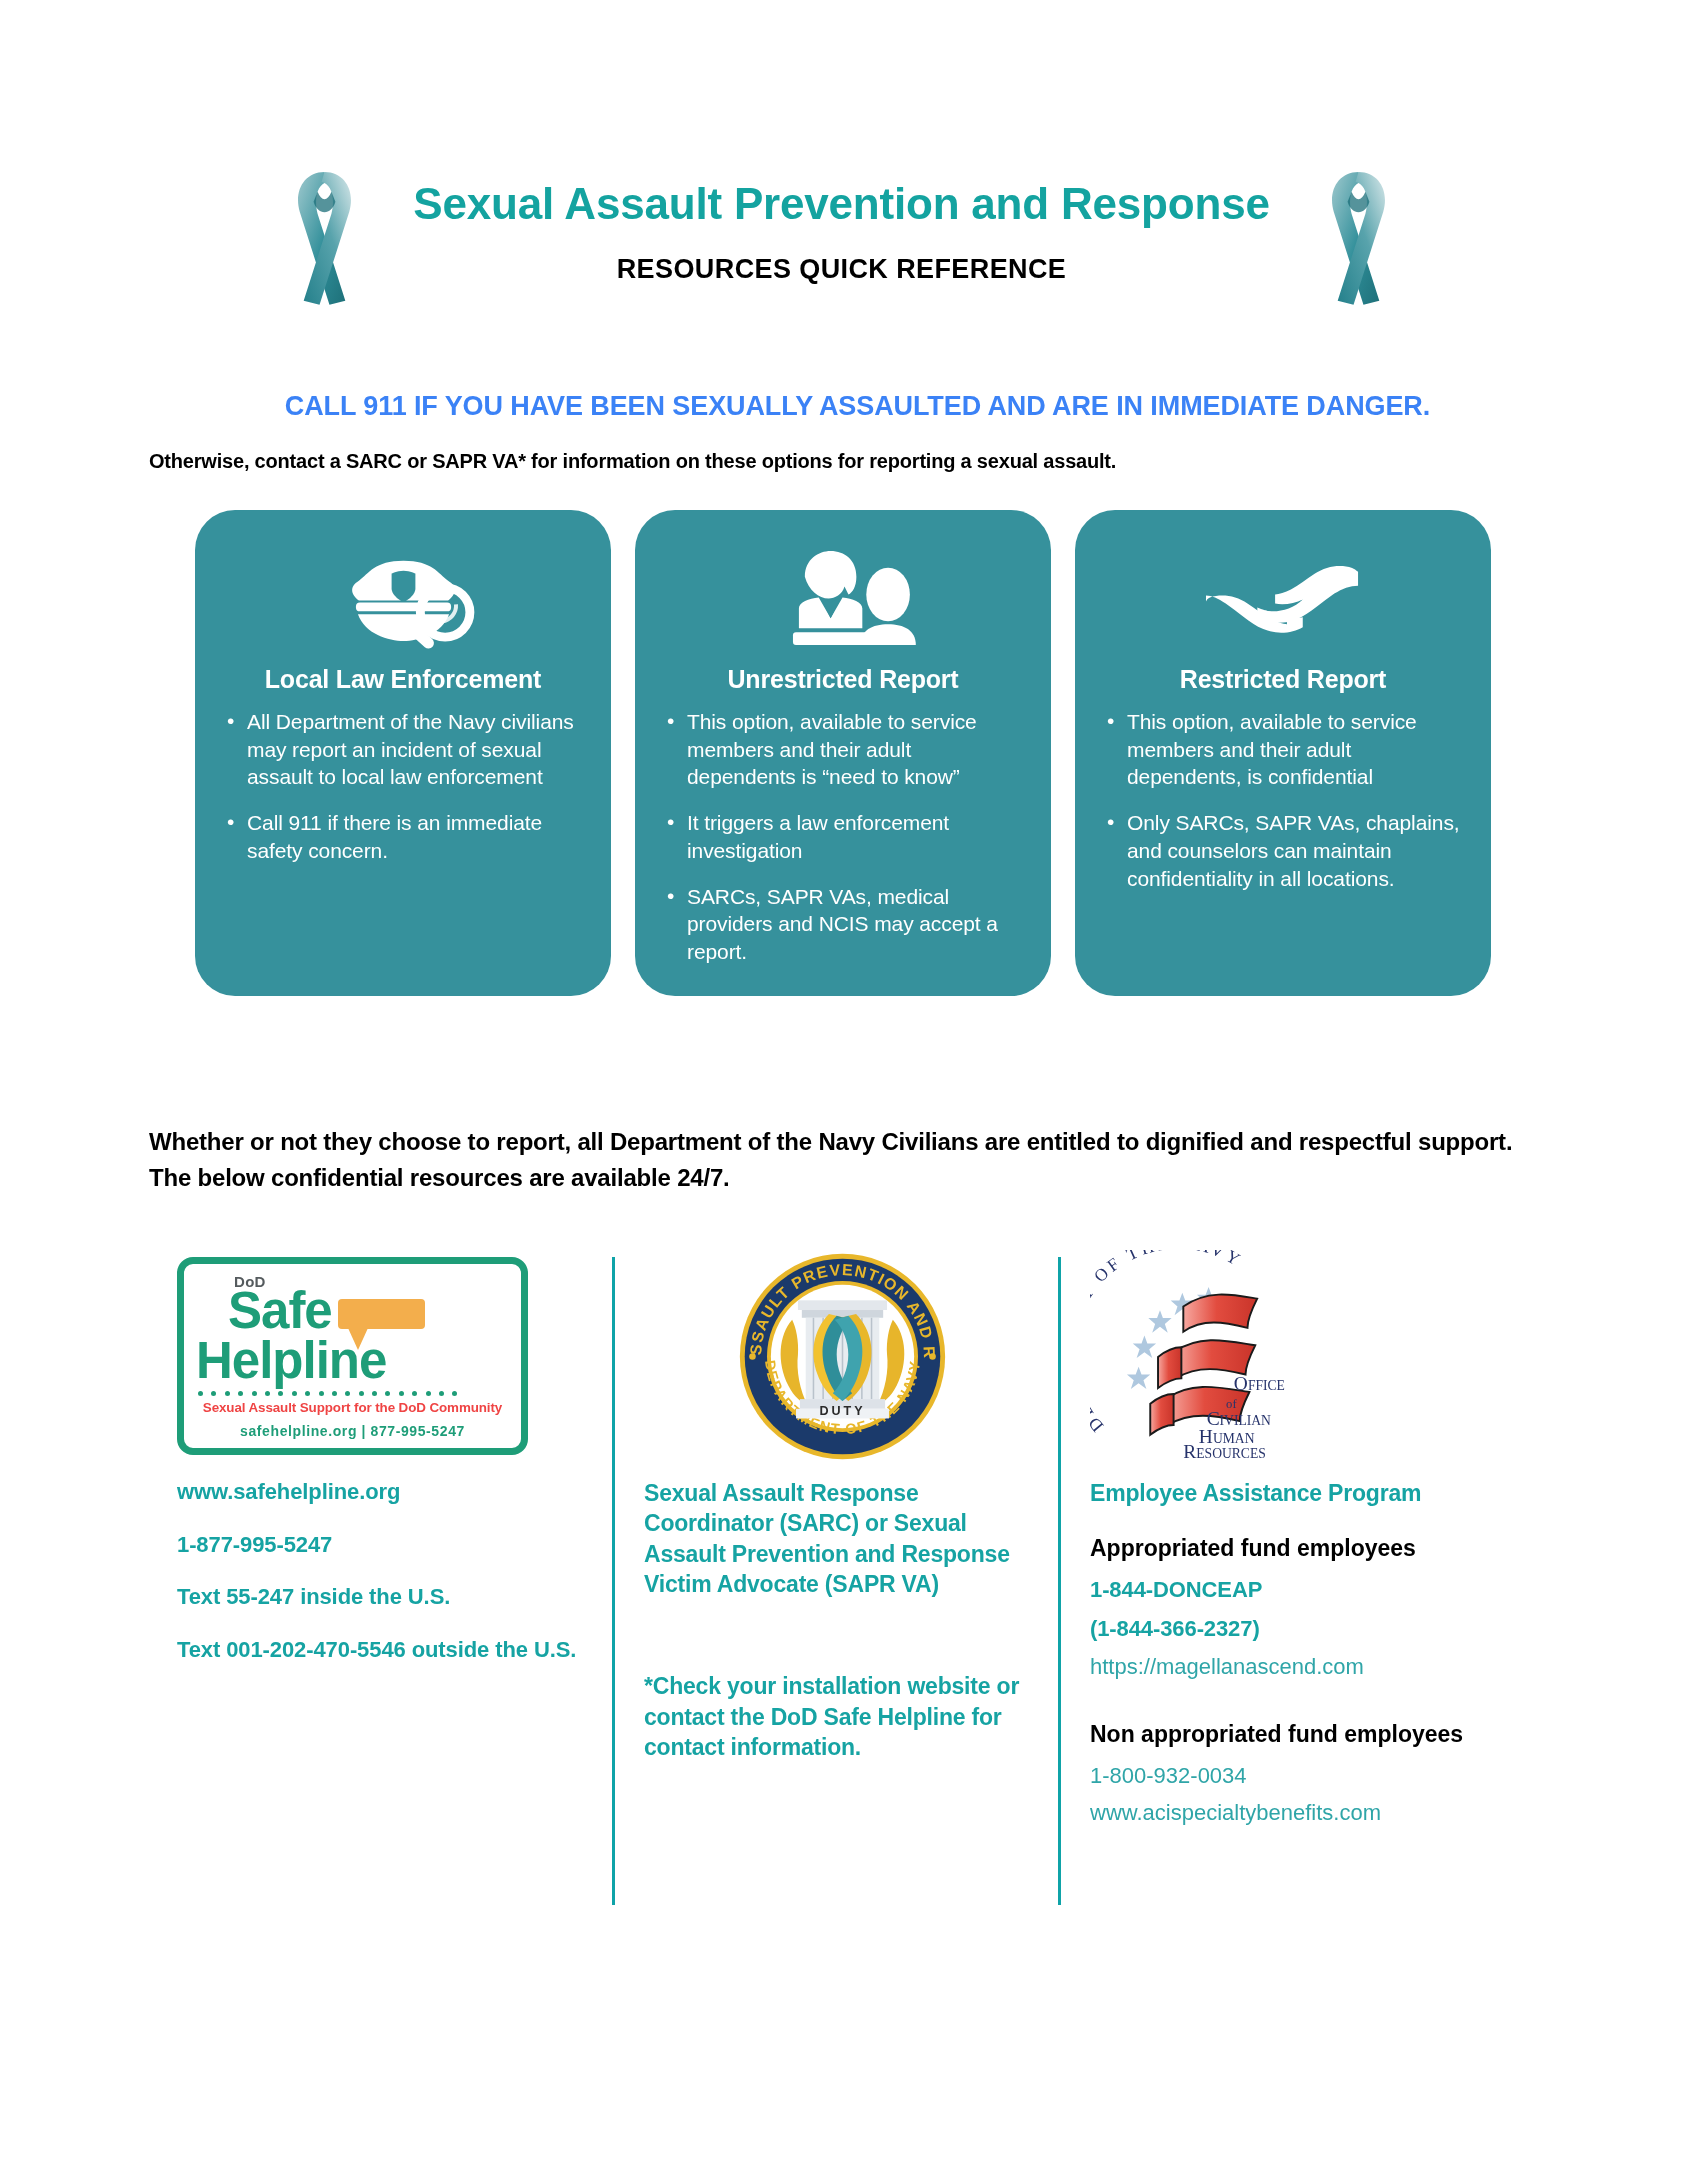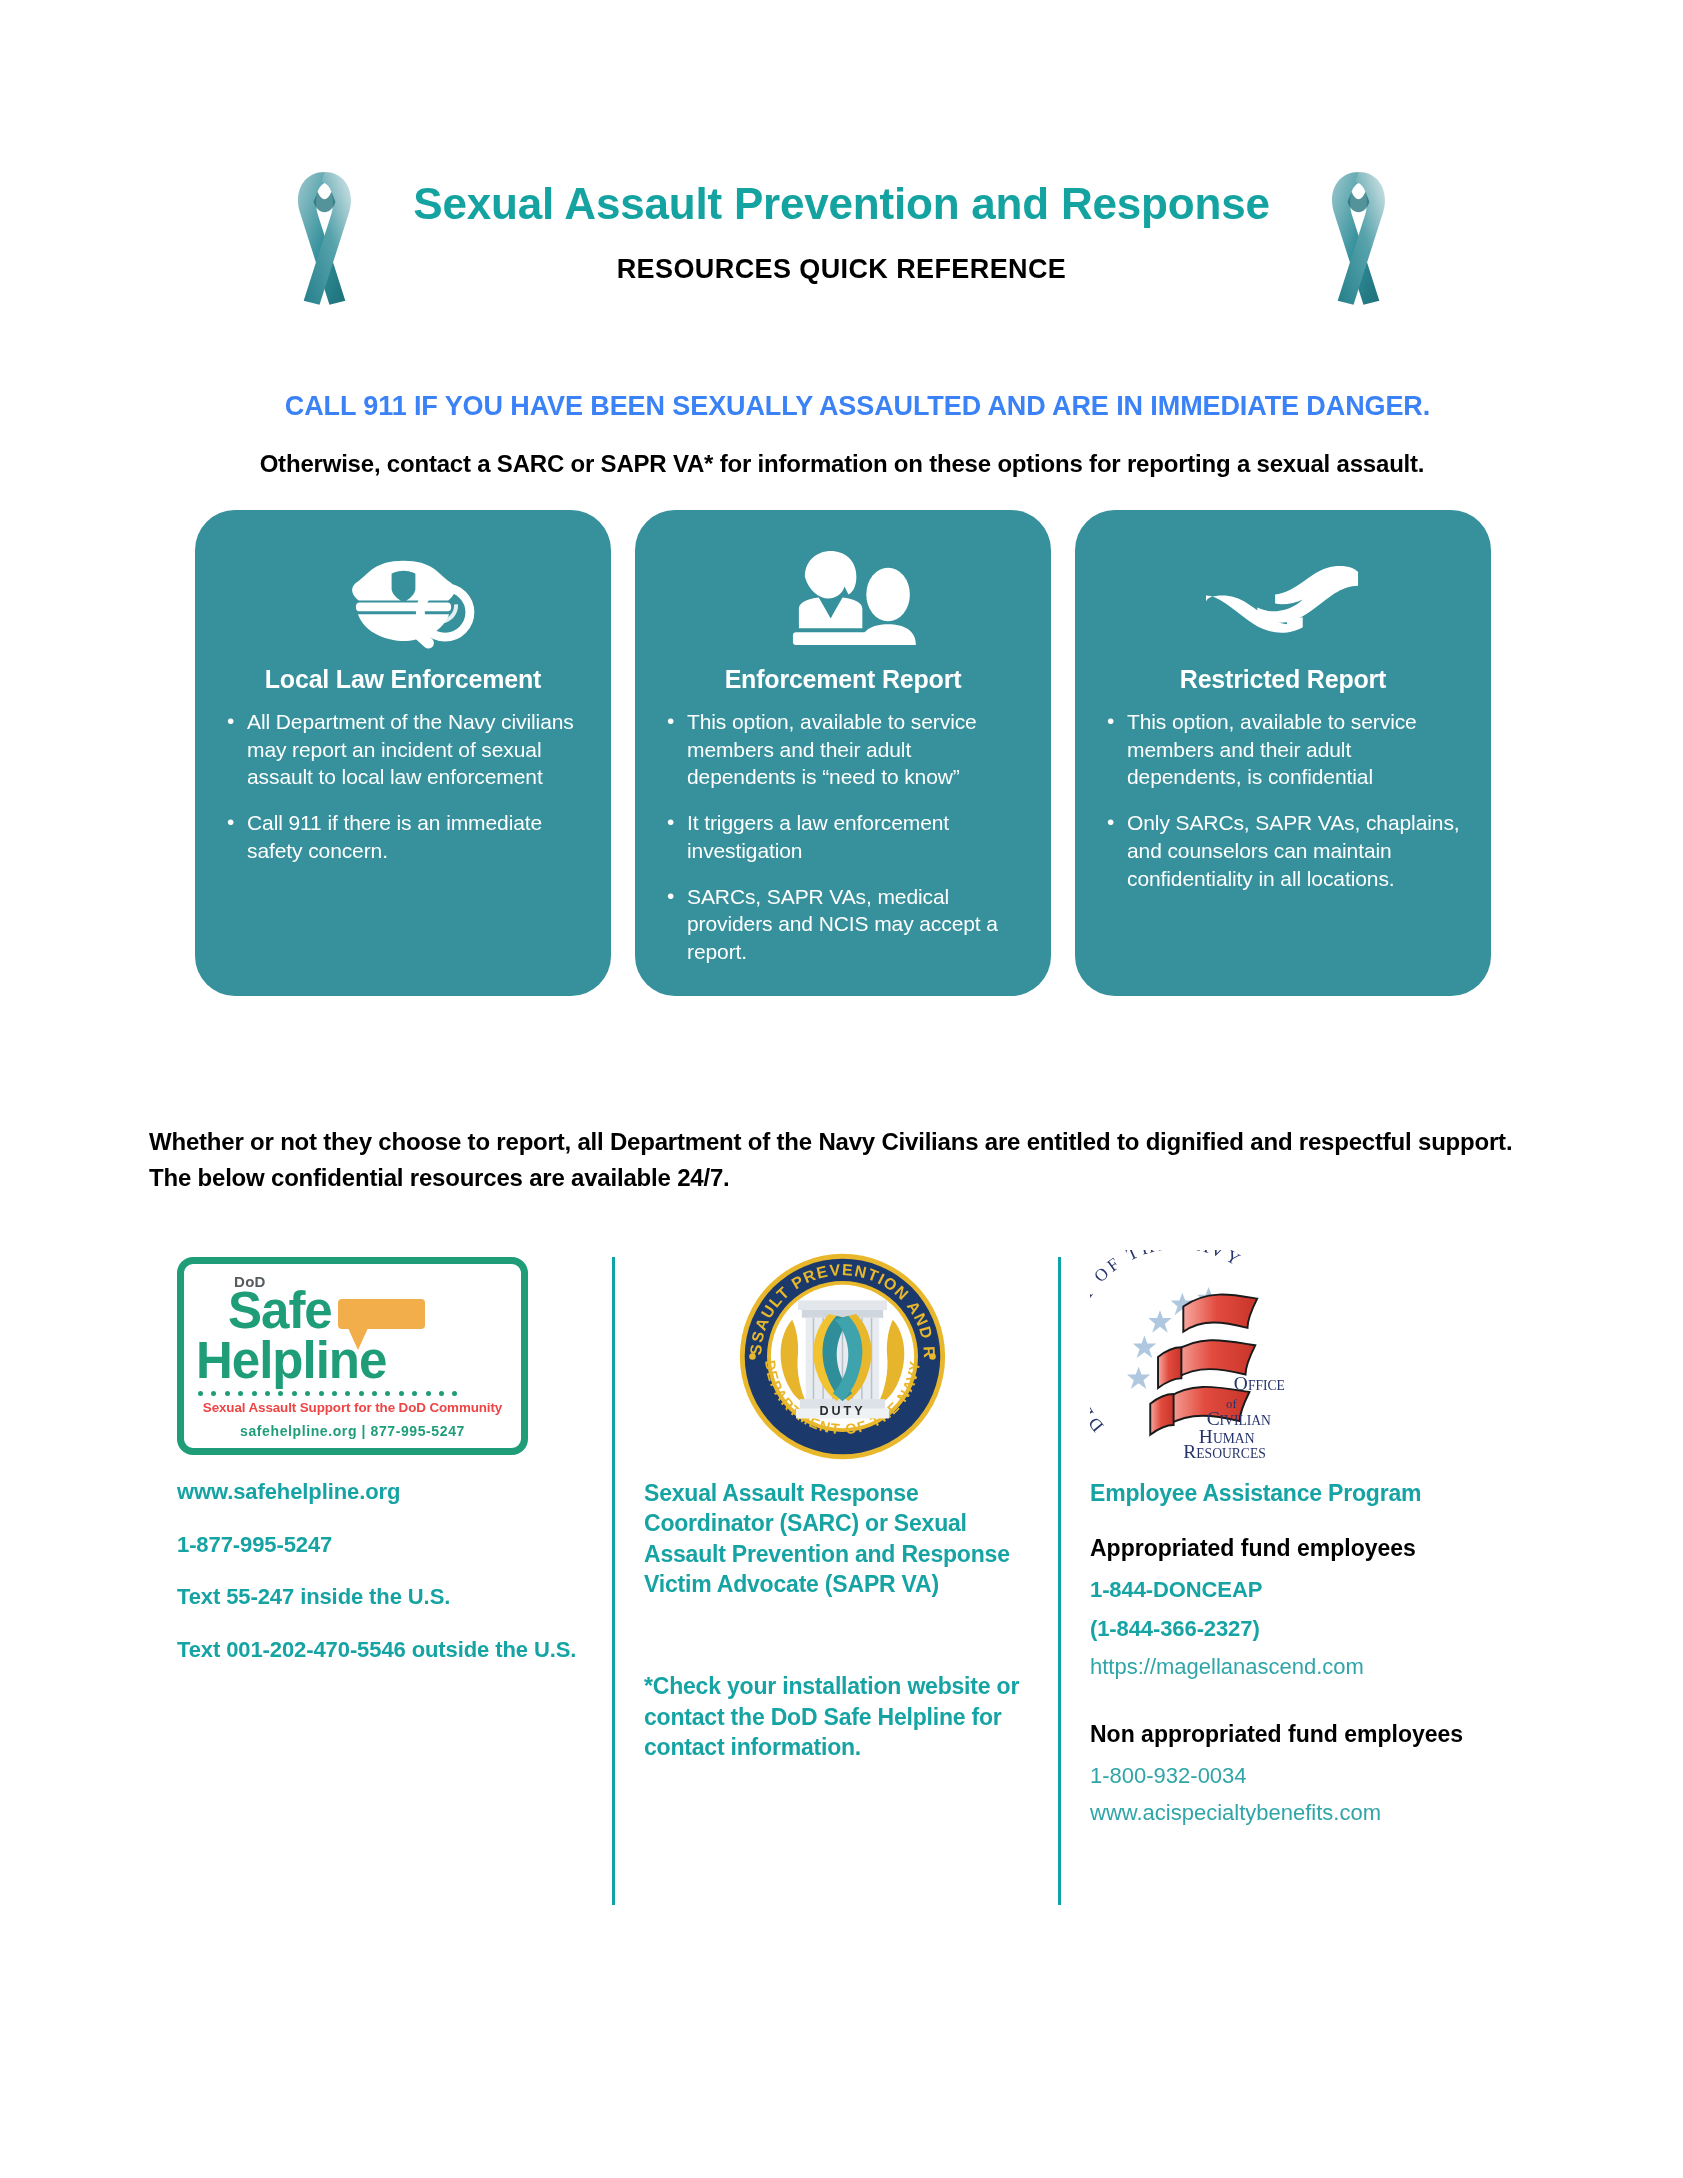--- a/index.html
+++ b/index.html
@@ -53,23 +53,23 @@
     text-align: center;
     color: #3b82f6;
     font-size: 27px;
     font-weight: bold;
     letter-spacing: -0.1px;
   }
   .otherwise-line {
     position: absolute;
     top: 450px; left: 149px; width: 1386px;
     color: #000000;
-    font-size: 24px;
-    font-weight: bold;
-    text-align: center;
+    font-size: 20px;
+    font-weight: bold;
+    text-align: left;
     letter-spacing: -0.2px;
   }
 
   
   .cards {
     position: absolute;
     top: 510px; left: 195px;
     width: 1297px;
     display: flex;
     gap: 24px;
@@ -349,21 +349,21 @@
       <div class="card-icon">
         <svg width="149" height="109" viewBox="0 0 150 110" xmlns="http://www.w3.org/2000/svg">
           <path d="M36 34 C36 16 50 8 62 8 C76 8 88 17 88 34 C88 44 84 50 80 52 L76 44 C74 52 66 56 60 56 C50 56 40 48 36 34 Z" fill="#ffffff"></path>
           <path d="M30 66 C30 60 40 56 50 55 L62 76 L74 55 C84 56 94 60 94 66 L94 86 L30 86 Z" fill="#ffffff"></path>
           <path d="M52 55 L62 76 L72 55 L62 60 Z" fill="#36919C"></path>
           <rect x="24" y="90" width="76" height="13" rx="3" fill="#ffffff"></rect>
           <ellipse cx="120" cy="52" rx="22" ry="27" fill="#ffffff"></ellipse>
           <path d="M92 103 C92 88 104 82 120 82 C136 82 148 88 148 103 Z" fill="#ffffff"></path>
         </svg>
       </div>
-      <div class="card-title">Enforcement Report</div>
+      <div class="card-title">Unrestricted Report</div>
       <ul>
         <li>This option, available to service members and their adult dependents is “need to know”</li>
         <li>It triggers a law enforcement investigation</li>
         <li>SARCs, SAPR VAs, medical providers and NCIS may accept a report.</li>
       </ul>
     </div>
 
     <div class="card tall">
       <div class="card-icon">
         <svg width="158" height="99" viewBox="0 0 160 100" xmlns="http://www.w3.org/2000/svg">

